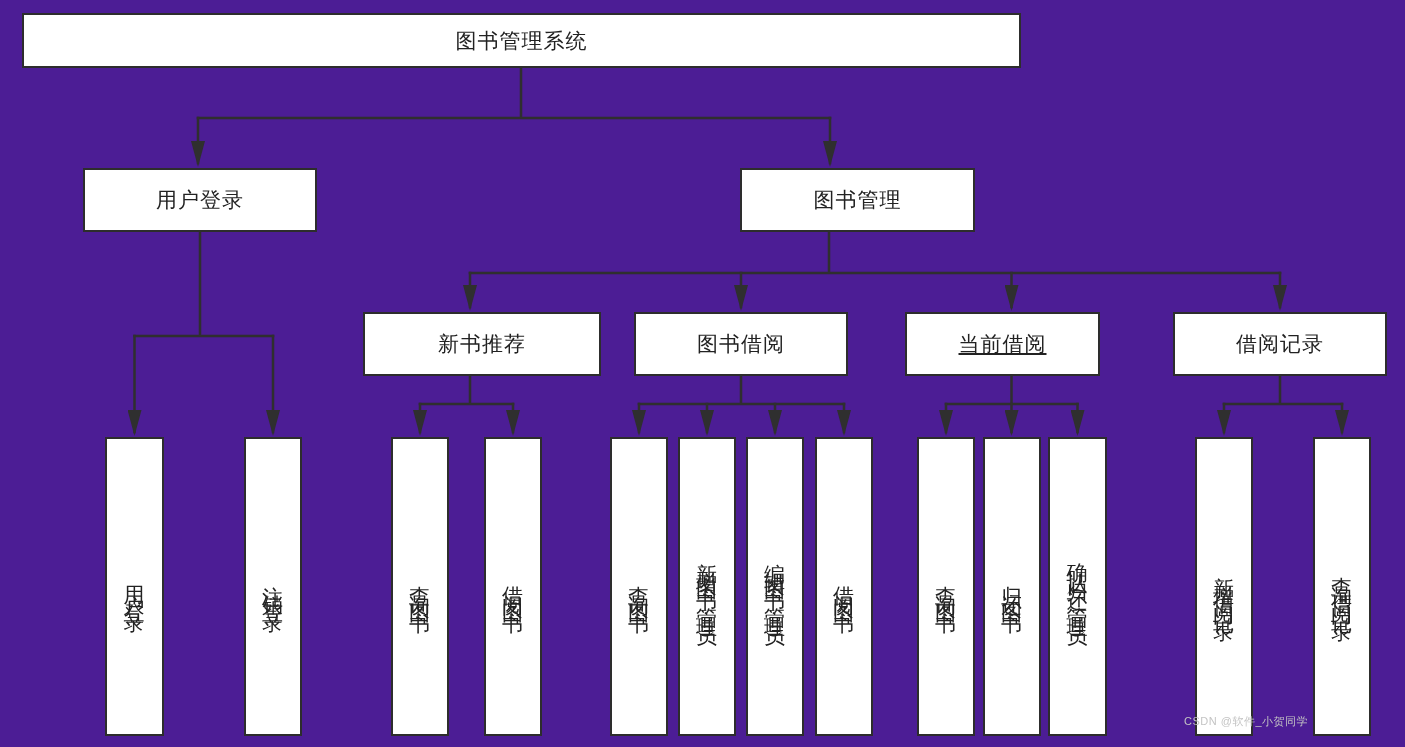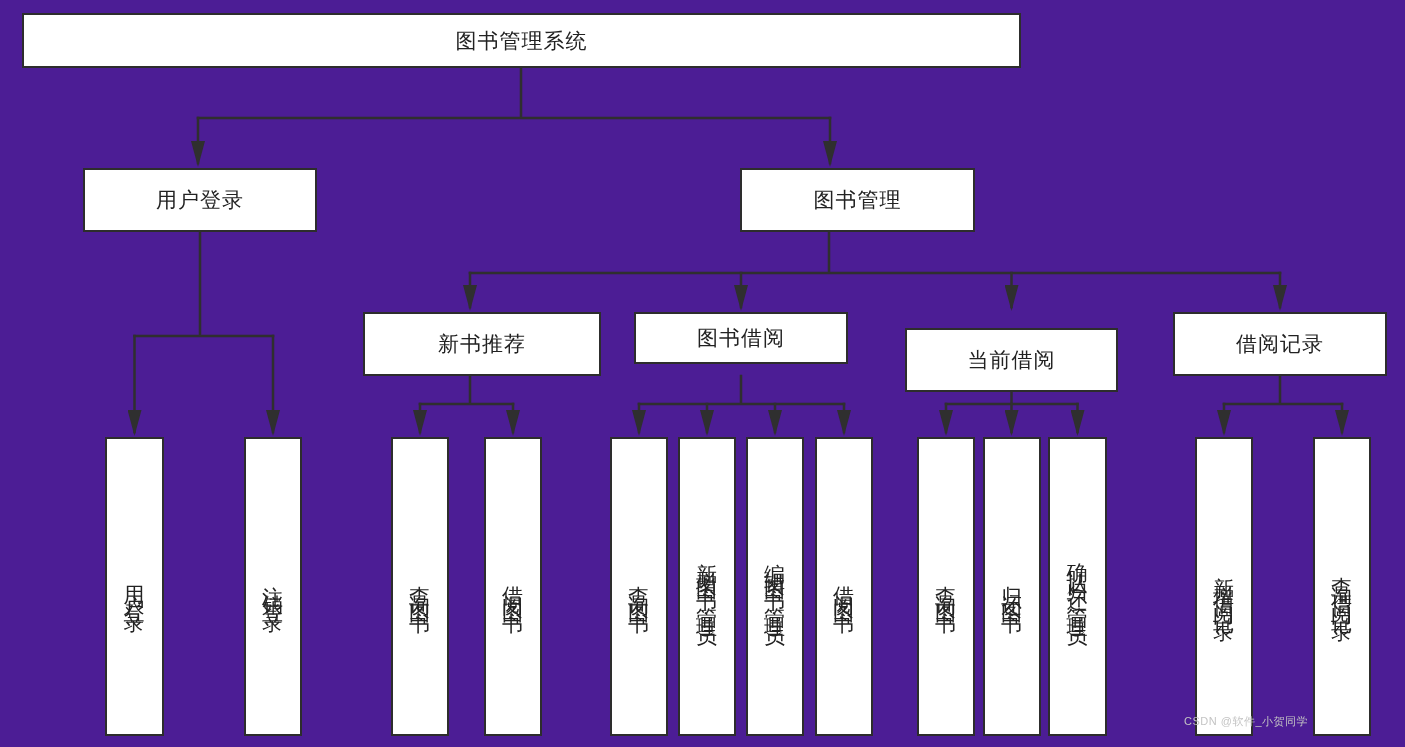--- a/index.html
+++ b/index.html
@@ -107,24 +107,24 @@
   <div class="node node-h" style="left:83px; top:168px; width:234px; height:64px;">
     <span>用户登录</span>
   </div>
   <div class="node node-h" style="left:740px; top:168px; width:235px; height:64px;">
     <span>图书管理</span>
   </div>
 
   <div class="node node-h" style="left:363px; top:312px; width:238px; height:64px;">
     <span>新书推荐</span>
   </div>
-  <div class="node node-h" style="left:634px; top:312px; width:214px; height:52px;">
+  <div class="node node-h" style="left:634px; top:312px; width:214px; height:64px;">
     <span>图书借阅</span>
   </div>
-  <div class="node node-h" style="left:905px; top:328px; width:213px; height:64px;">
+  <div class="node node-h" style="left:905px; top:312px; width:195px; height:64px;text-decoration:underline;">
     <span>当前借阅</span>
   </div>
   <div class="node node-h" style="left:1173px; top:312px; width:214px; height:64px;">
     <span>借阅记录</span>
   </div>
 
   <div class="node node-v" style="left:105px; top:437px; width:59px; height:299px;">
     <span>用户登录</span>
   </div>
   <div class="node node-v" style="left:244px; top:437px; width:58px; height:299px;">

